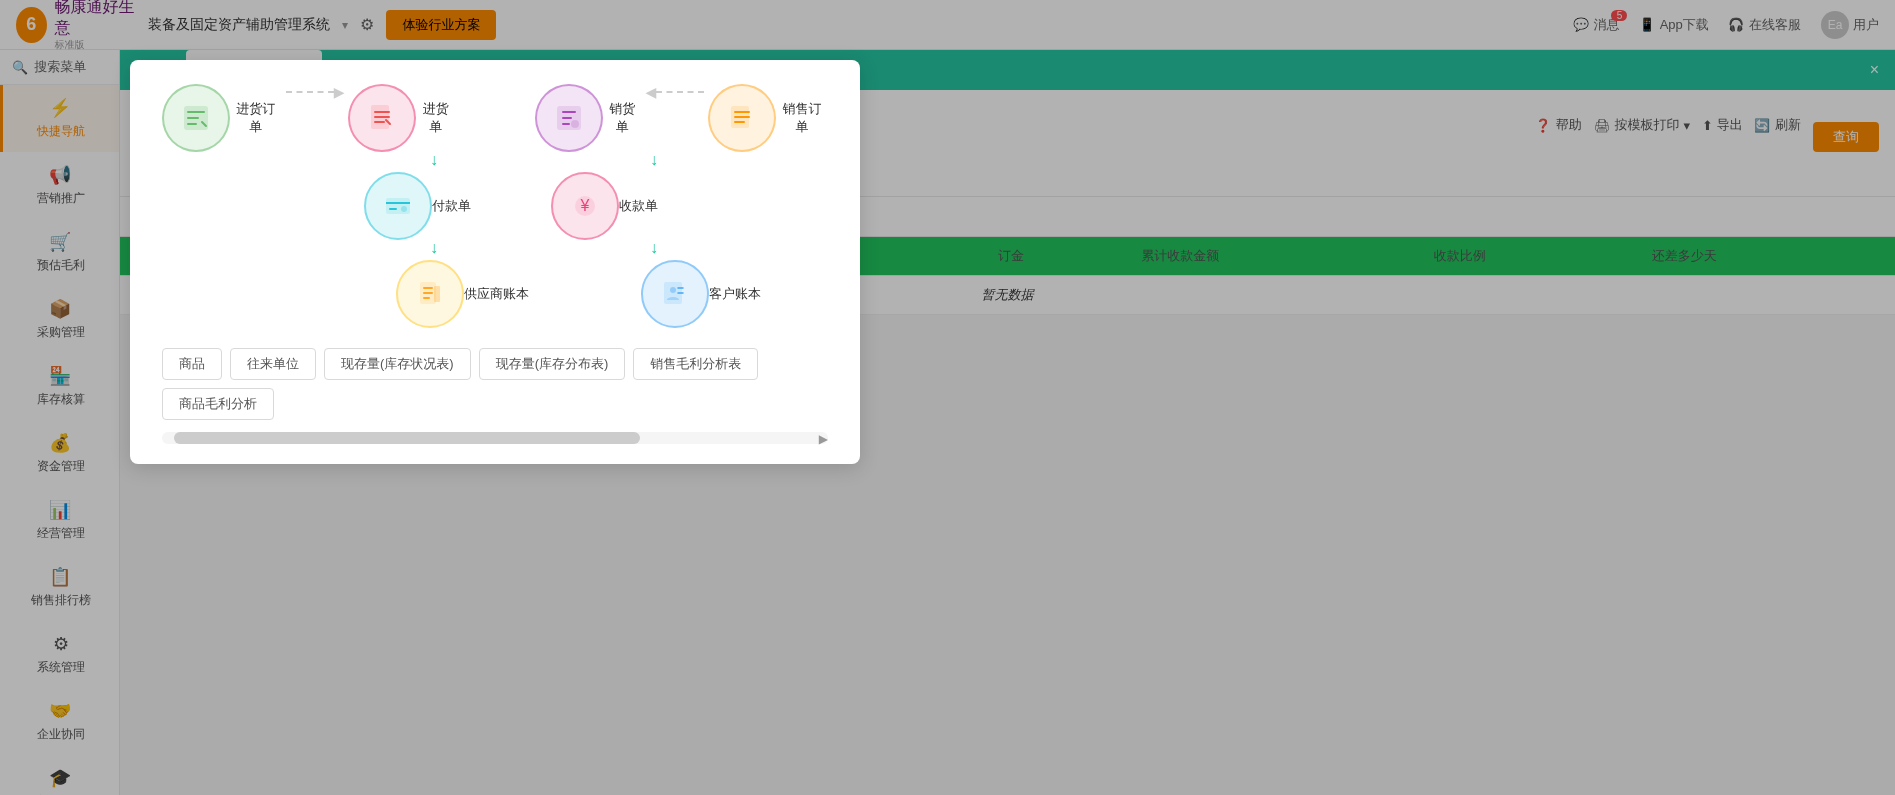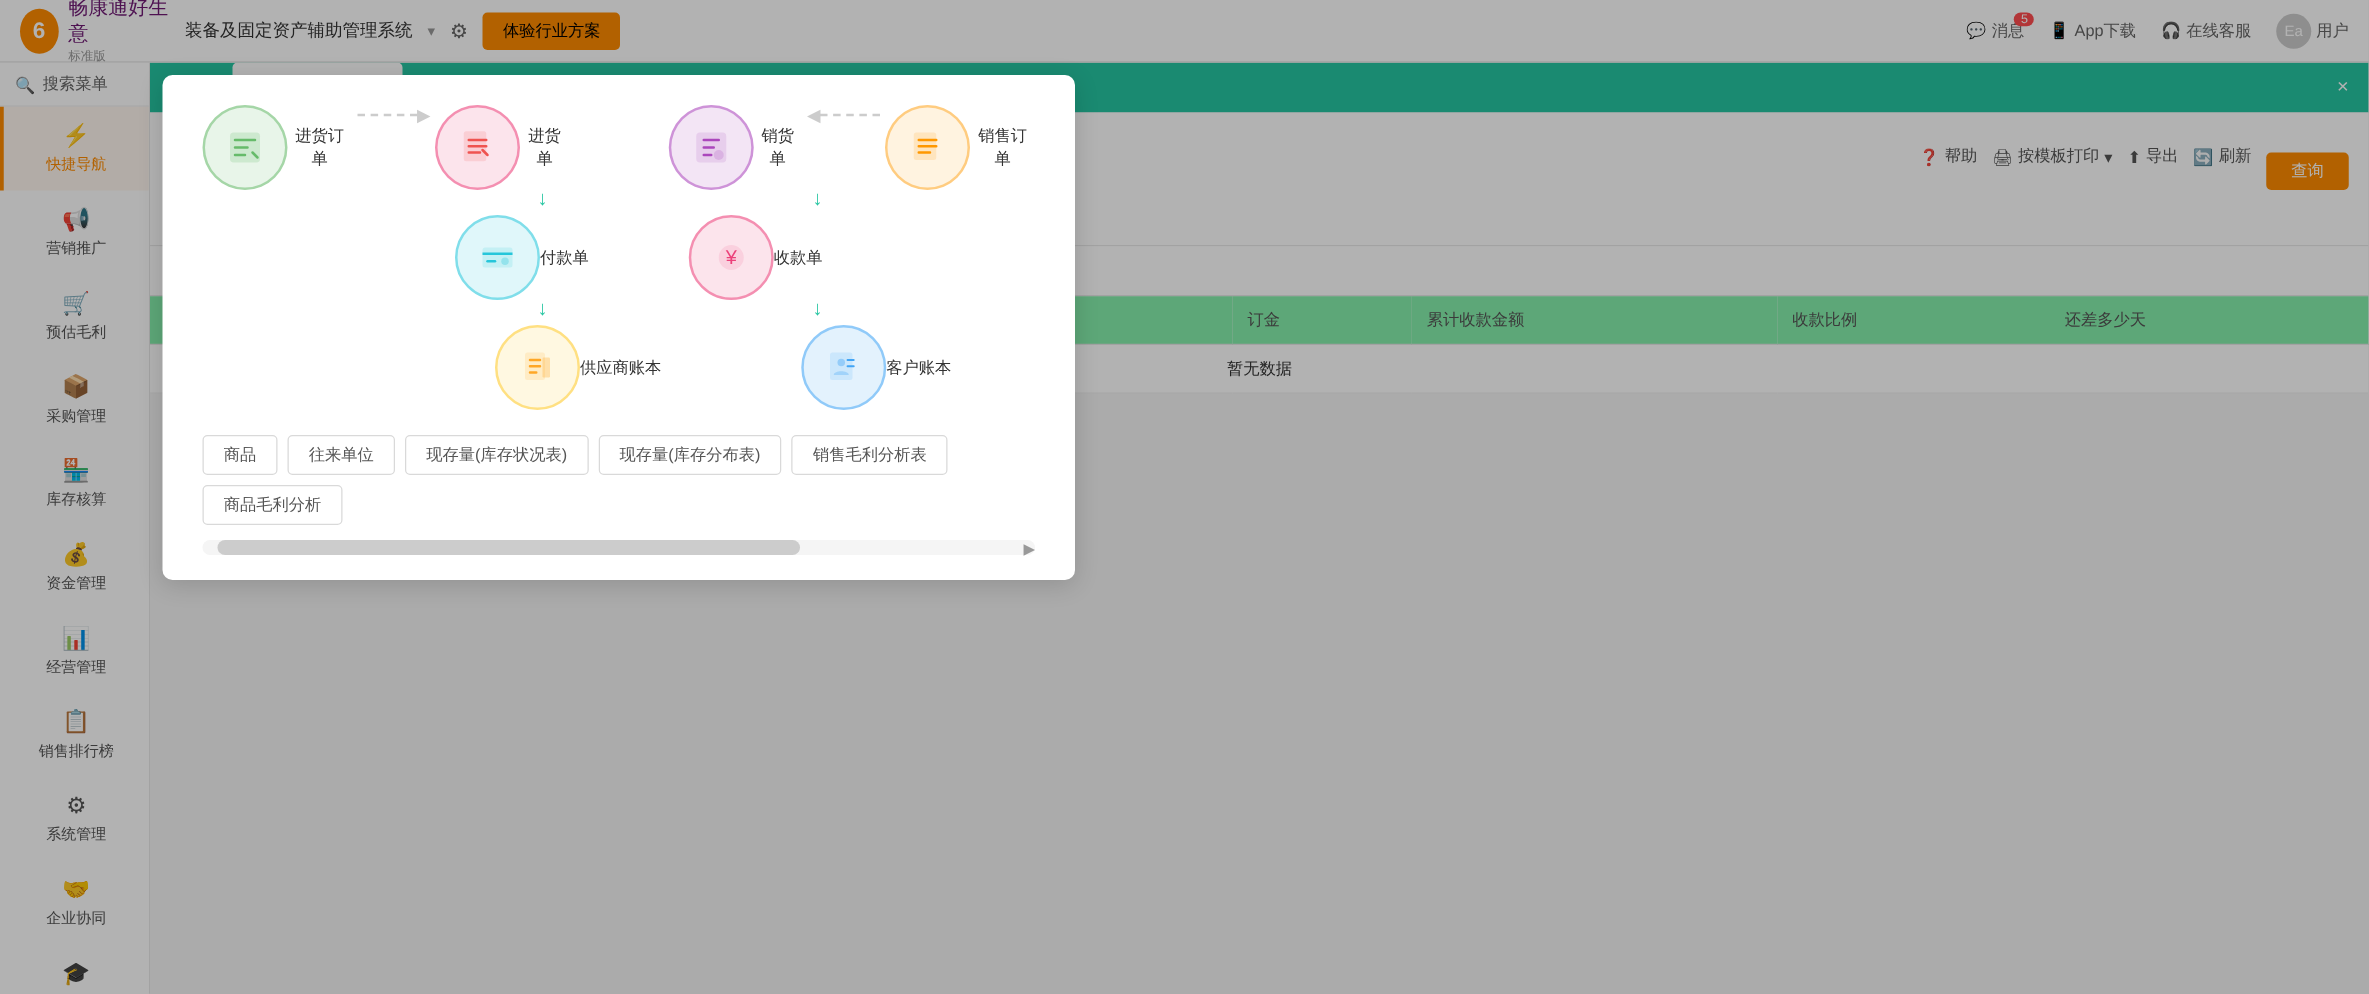--- a/index.html
+++ b/index.html
@@ -88,25 +88,25 @@
     .filter-select {
       border: 1px solid #d9d9d9; border-radius: 4px; padding: 4px 8px;
       font-size: 12px; color: #555; width: 140px; height: 28px;
     }
     .more-conditions { color: #26c6a2; font-size: 12px; cursor: pointer; }
 
     
     .table-area { background: #fff; margin: 0; }
     .data-table { width: 100%; border-collapse: collapse; }
     .data-table th {
-      background: #86efac; border-bottom: 1px solid #e8e8e8;
+      background: #22c55e; border-bottom: 1px solid #e8e8e8;
       padding: 10px 12px; text-align: left; font-size: 13px;
       color: #555; font-weight: 500; white-space: nowrap;
     }
-    .data-table td { padding: 10px 12px; border-bottom: 1px solid #f0f0f0; font-size: 13px; color: #333; }
+    .data-table td { padding: 10px 12px; border-bottom: 1px solid #f0f0f0; font-size: 13px; color: #333; font-style: italic; }
     .no-data { text-align: center; color: #999; padding: 40px; font-size: 13px; }
 
     
     .overlay-backdrop {
       position: fixed; top: 0; left: 0; right: 0; bottom: 0;
       background: rgba(0,0,0,0.3); z-index: 100;
     }
     .quick-guide-panel {
       position: absolute; top: 60px; left: 130px;
       background: white; border-radius: 8px; box-shadow: 0 4px 20px rgba(0,0,0,0.15);

